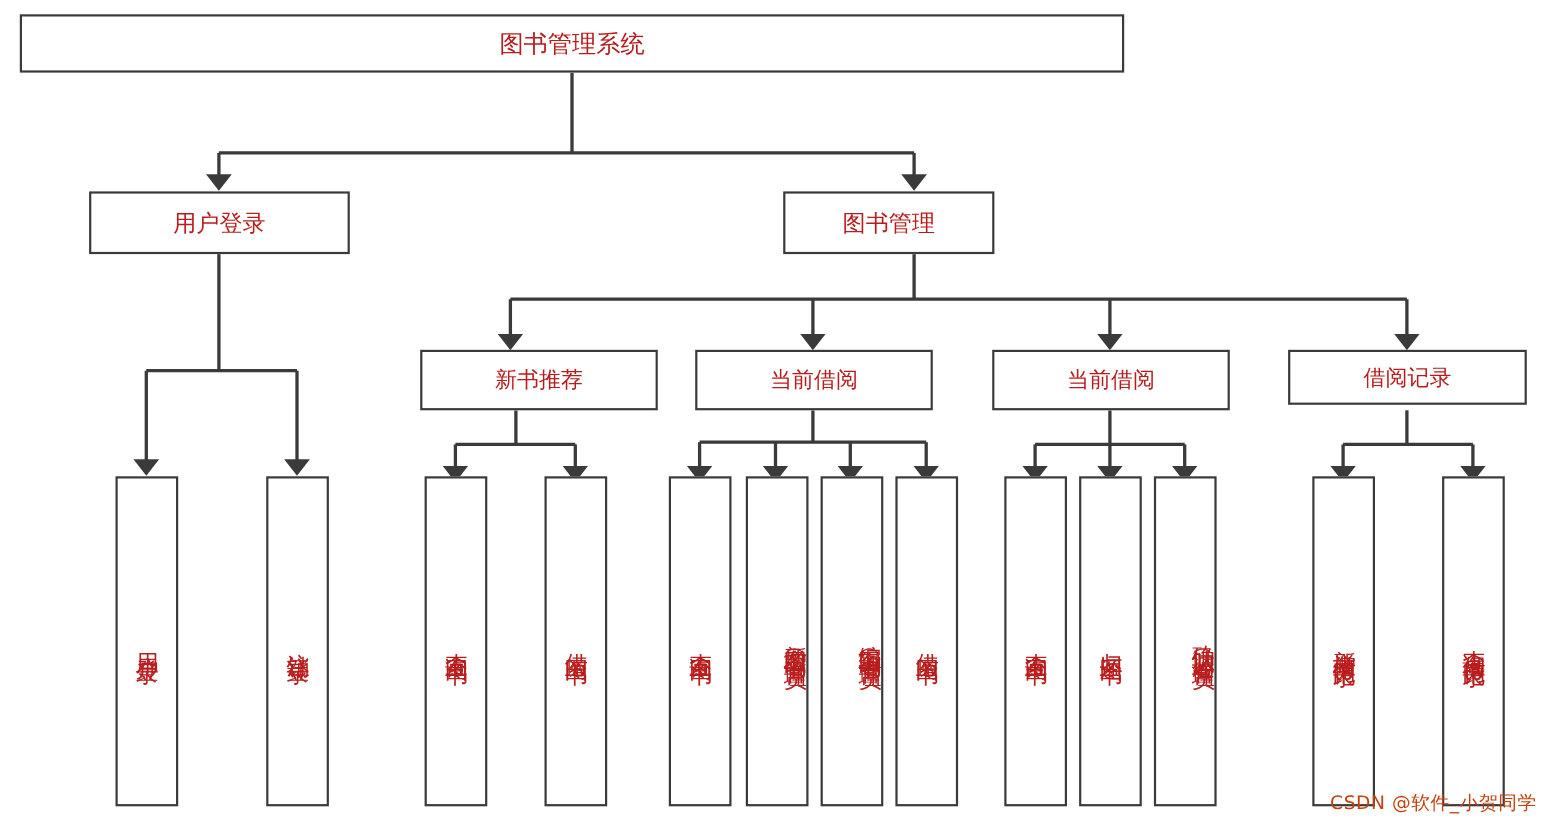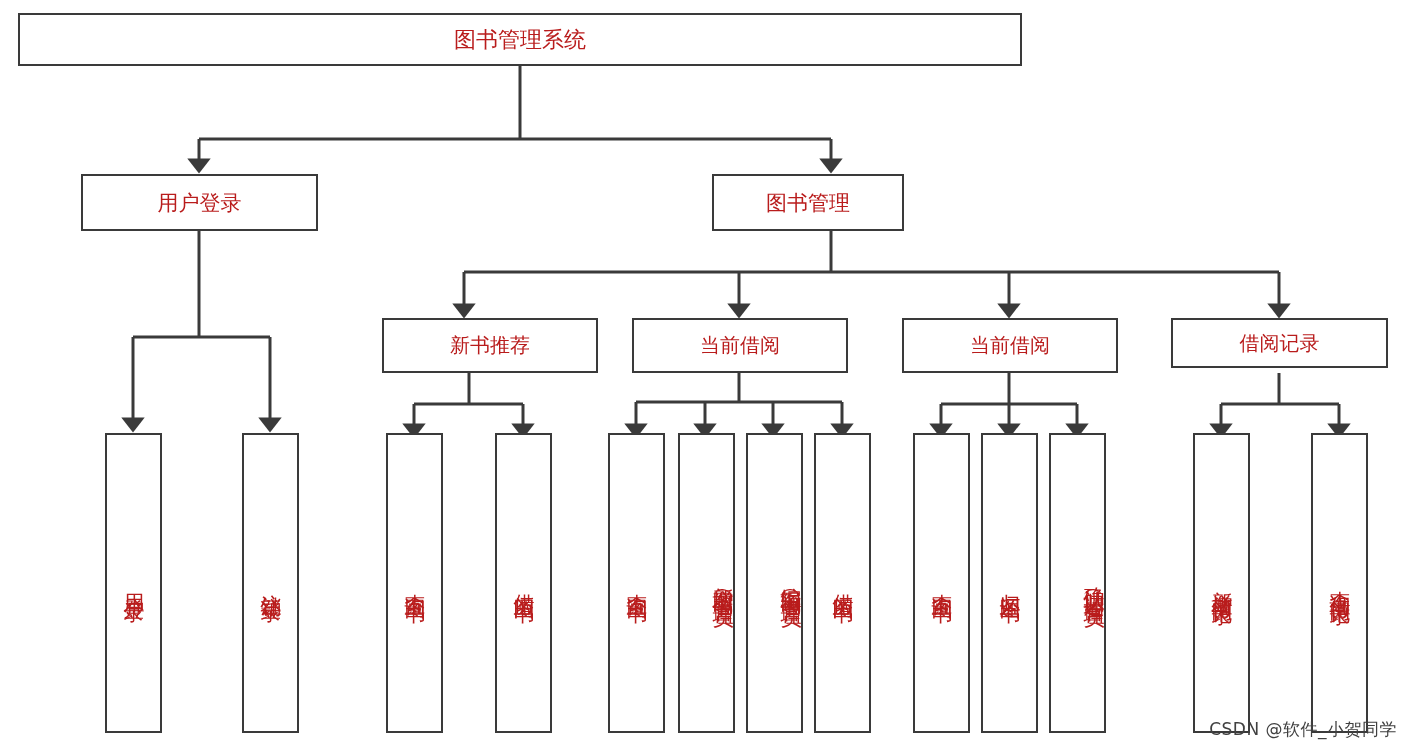--- a/index.html
+++ b/index.html
@@ -60,21 +60,21 @@
   }
   .node-label {
     display: block;
     white-space: nowrap;
   }
   #watermark {
     position: absolute;
     right: 8px;
     bottom: 6px;
     font-size: 17px;
-    color: #404040;
+    color: #c2410c;
     letter-spacing: 0.5px;
     white-space: nowrap;
     pointer-events: none;
   }
 </style>
 </head>
 <body>
 
 <div id="canvas">
 

